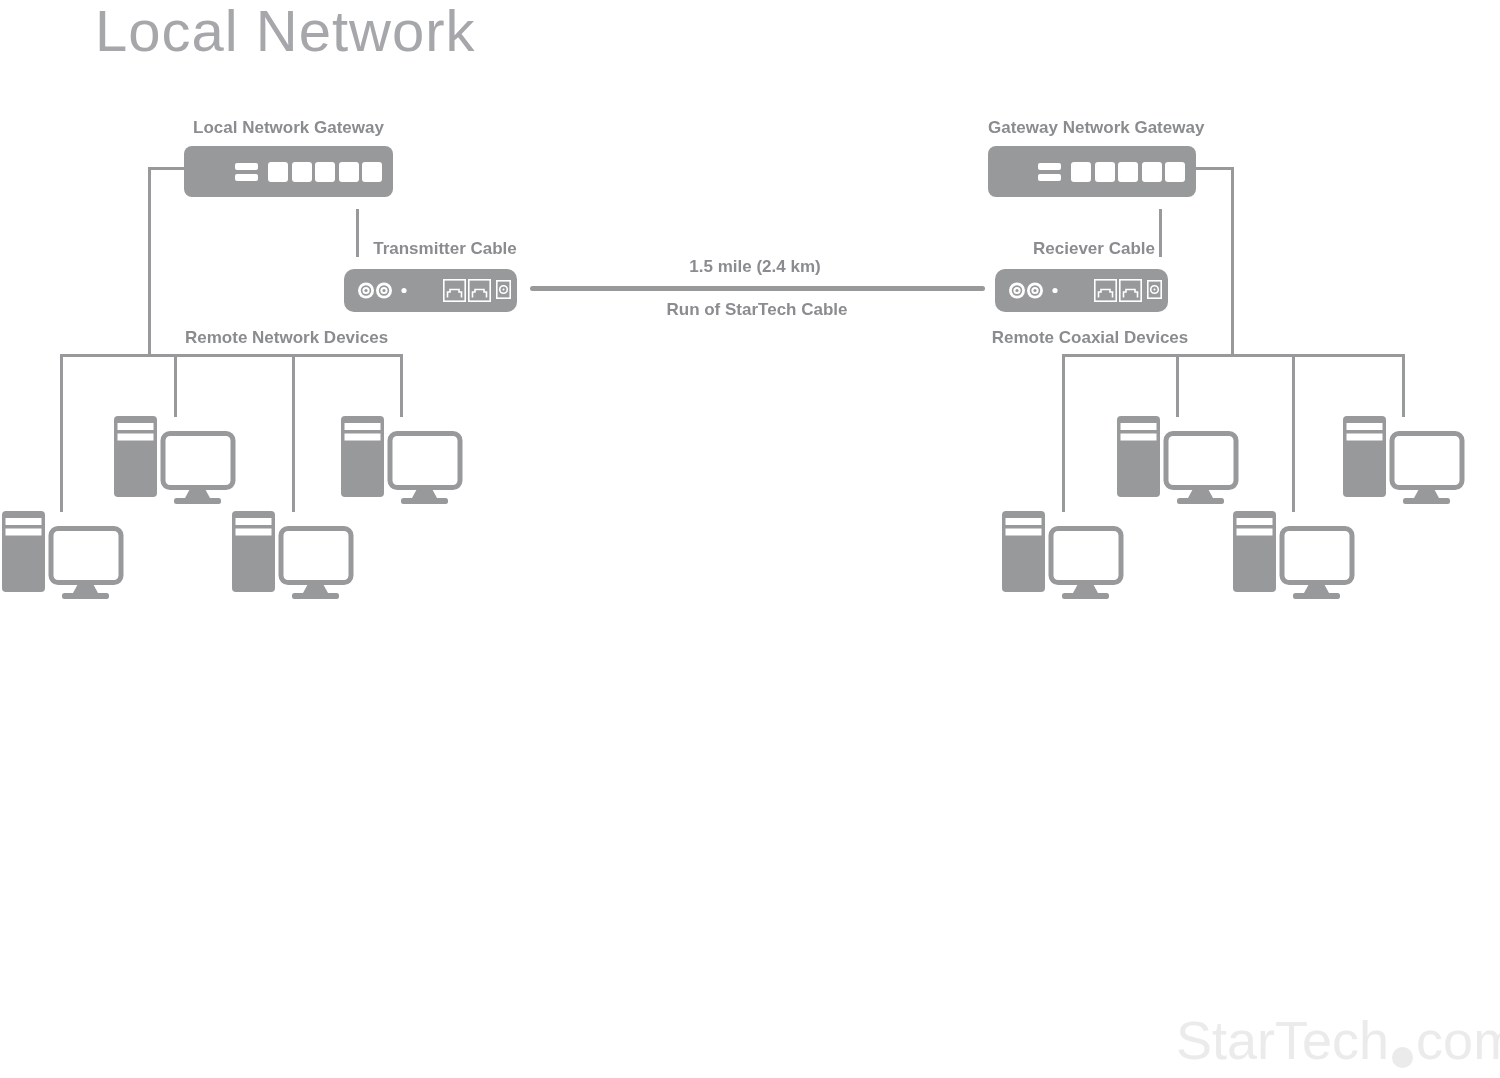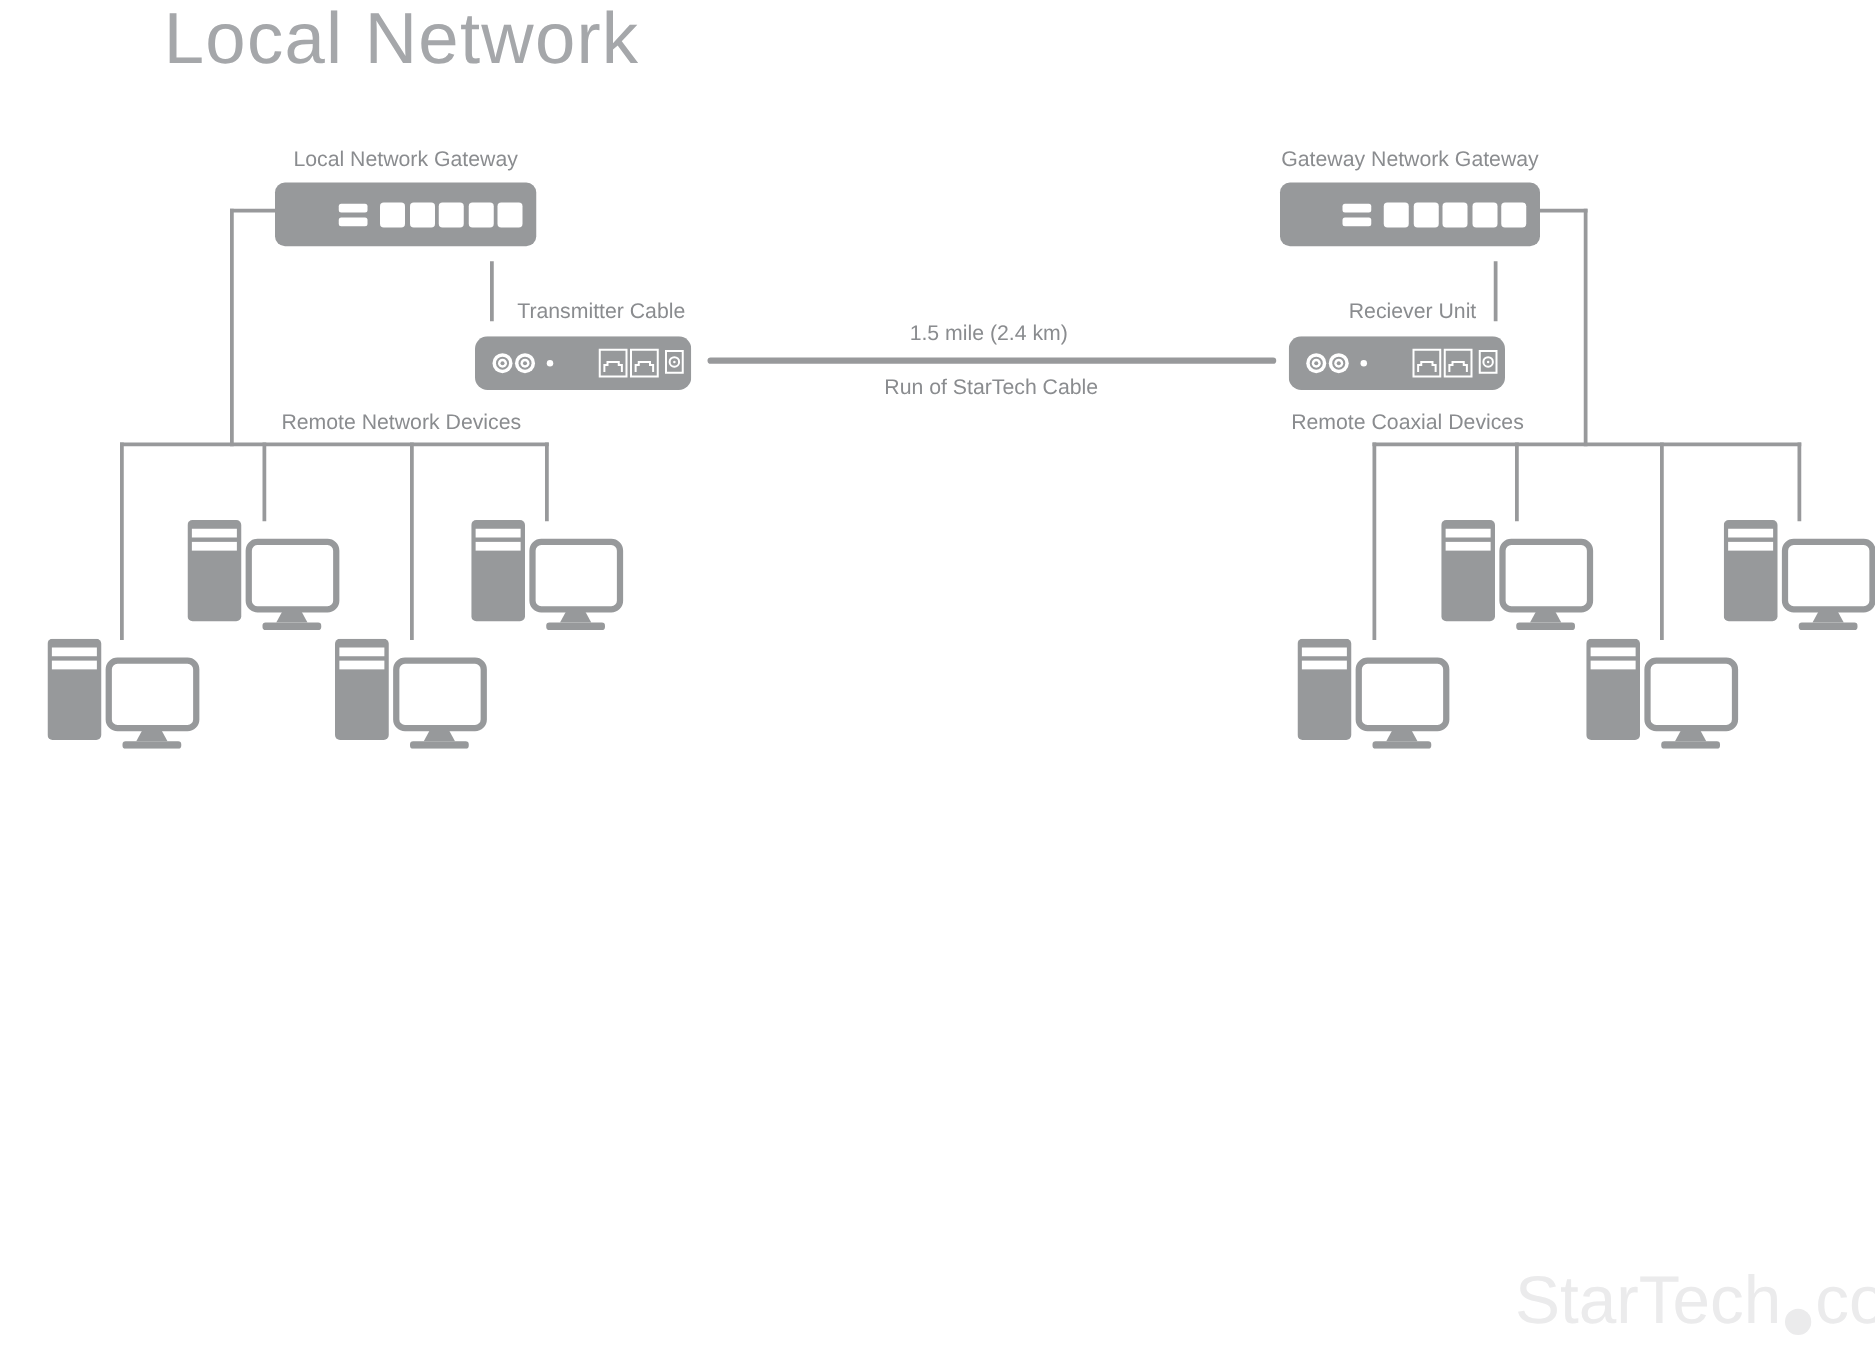--- a/index.html
+++ b/index.html
@@ -1,28 +1,28 @@
 <!DOCTYPE html>
 <html><head>
 <meta charset="utf-8">
 <style>
   html,body{margin:0;padding:0;background:#fff;}
   .canvas{
     position:relative;width:1500px;height:1078px;background:#ffffff;overflow:hidden;
     font-family:"Liberation Sans", sans-serif;
   }
-  .abs{position:absolute;margin-left:36px;}
+  .abs{position:absolute;}
   
   .net-title{
     font-size:58px;font-weight:300;color:#a5a7aa;letter-spacing:1px;line-height:1;
     white-space:nowrap;
   }
   
   .lbl{
-    font-size:17px;font-weight:400;color:#8a8c8f;line-height:1;white-space:nowrap;
+    font-size:17px;font-weight:700;color:#8a8c8f;line-height:1;white-space:nowrap;
     text-align:center;
   }
   
   .line{background:#98999b;}
   
   .gateway{
     background:#97999b;border-radius:8px;
     display:flex;align-items:center;justify-content:flex-end;
     padding-right:11px;box-sizing:border-box;gap:3.5px;
   }
@@ -163,21 +163,21 @@
 
   <div class="abs line" style="left:1196px;top:167px;width:38px;height:3px;"></div>
   <div class="abs line" style="left:1231px;top:167px;width:3px;height:190px;"></div>
   <div class="abs line" style="left:1062px;top:354px;width:343px;height:3px;"></div>
   <div class="abs line" style="left:1062px;top:354px;width:3px;height:158px;"></div>
   <div class="abs line" style="left:1176px;top:354px;width:3px;height:63px;"></div>
   <div class="abs line" style="left:1292px;top:354px;width:3px;height:158px;"></div>
   <div class="abs line" style="left:1402px;top:354px;width:3px;height:63px;"></div>
   <div class="abs line" style="left:1159px;top:209px;width:3px;height:48px;"></div>
 
-  <div class="abs lbl" style="left:994px;top:240px;width:200px;">Reciever Unit</div>
+  <div class="abs lbl" style="left:994px;top:240px;width:200px;">Reciever Cable</div>
 
   <div class="abs" style="left:995px;top:269px;">
     <svg width="173" height="43" viewBox="0 0 173 43">
       <rect x="0" y="0" width="173" height="43" rx="10" fill="#97999b"></rect>
       <g>
         <circle cx="22" cy="21.5" r="8" fill="#fff"></circle>
           <circle cx="22" cy="21.5" r="5.2" fill="#97999b"></circle>
         <circle cx="22" cy="21.5" r="3.6" fill="#fff"></circle>
           <circle cx="22" cy="21.5" r="1.6" fill="#97999b"></circle>
         <circle cx="40" cy="21.5" r="8" fill="#fff"></circle>

